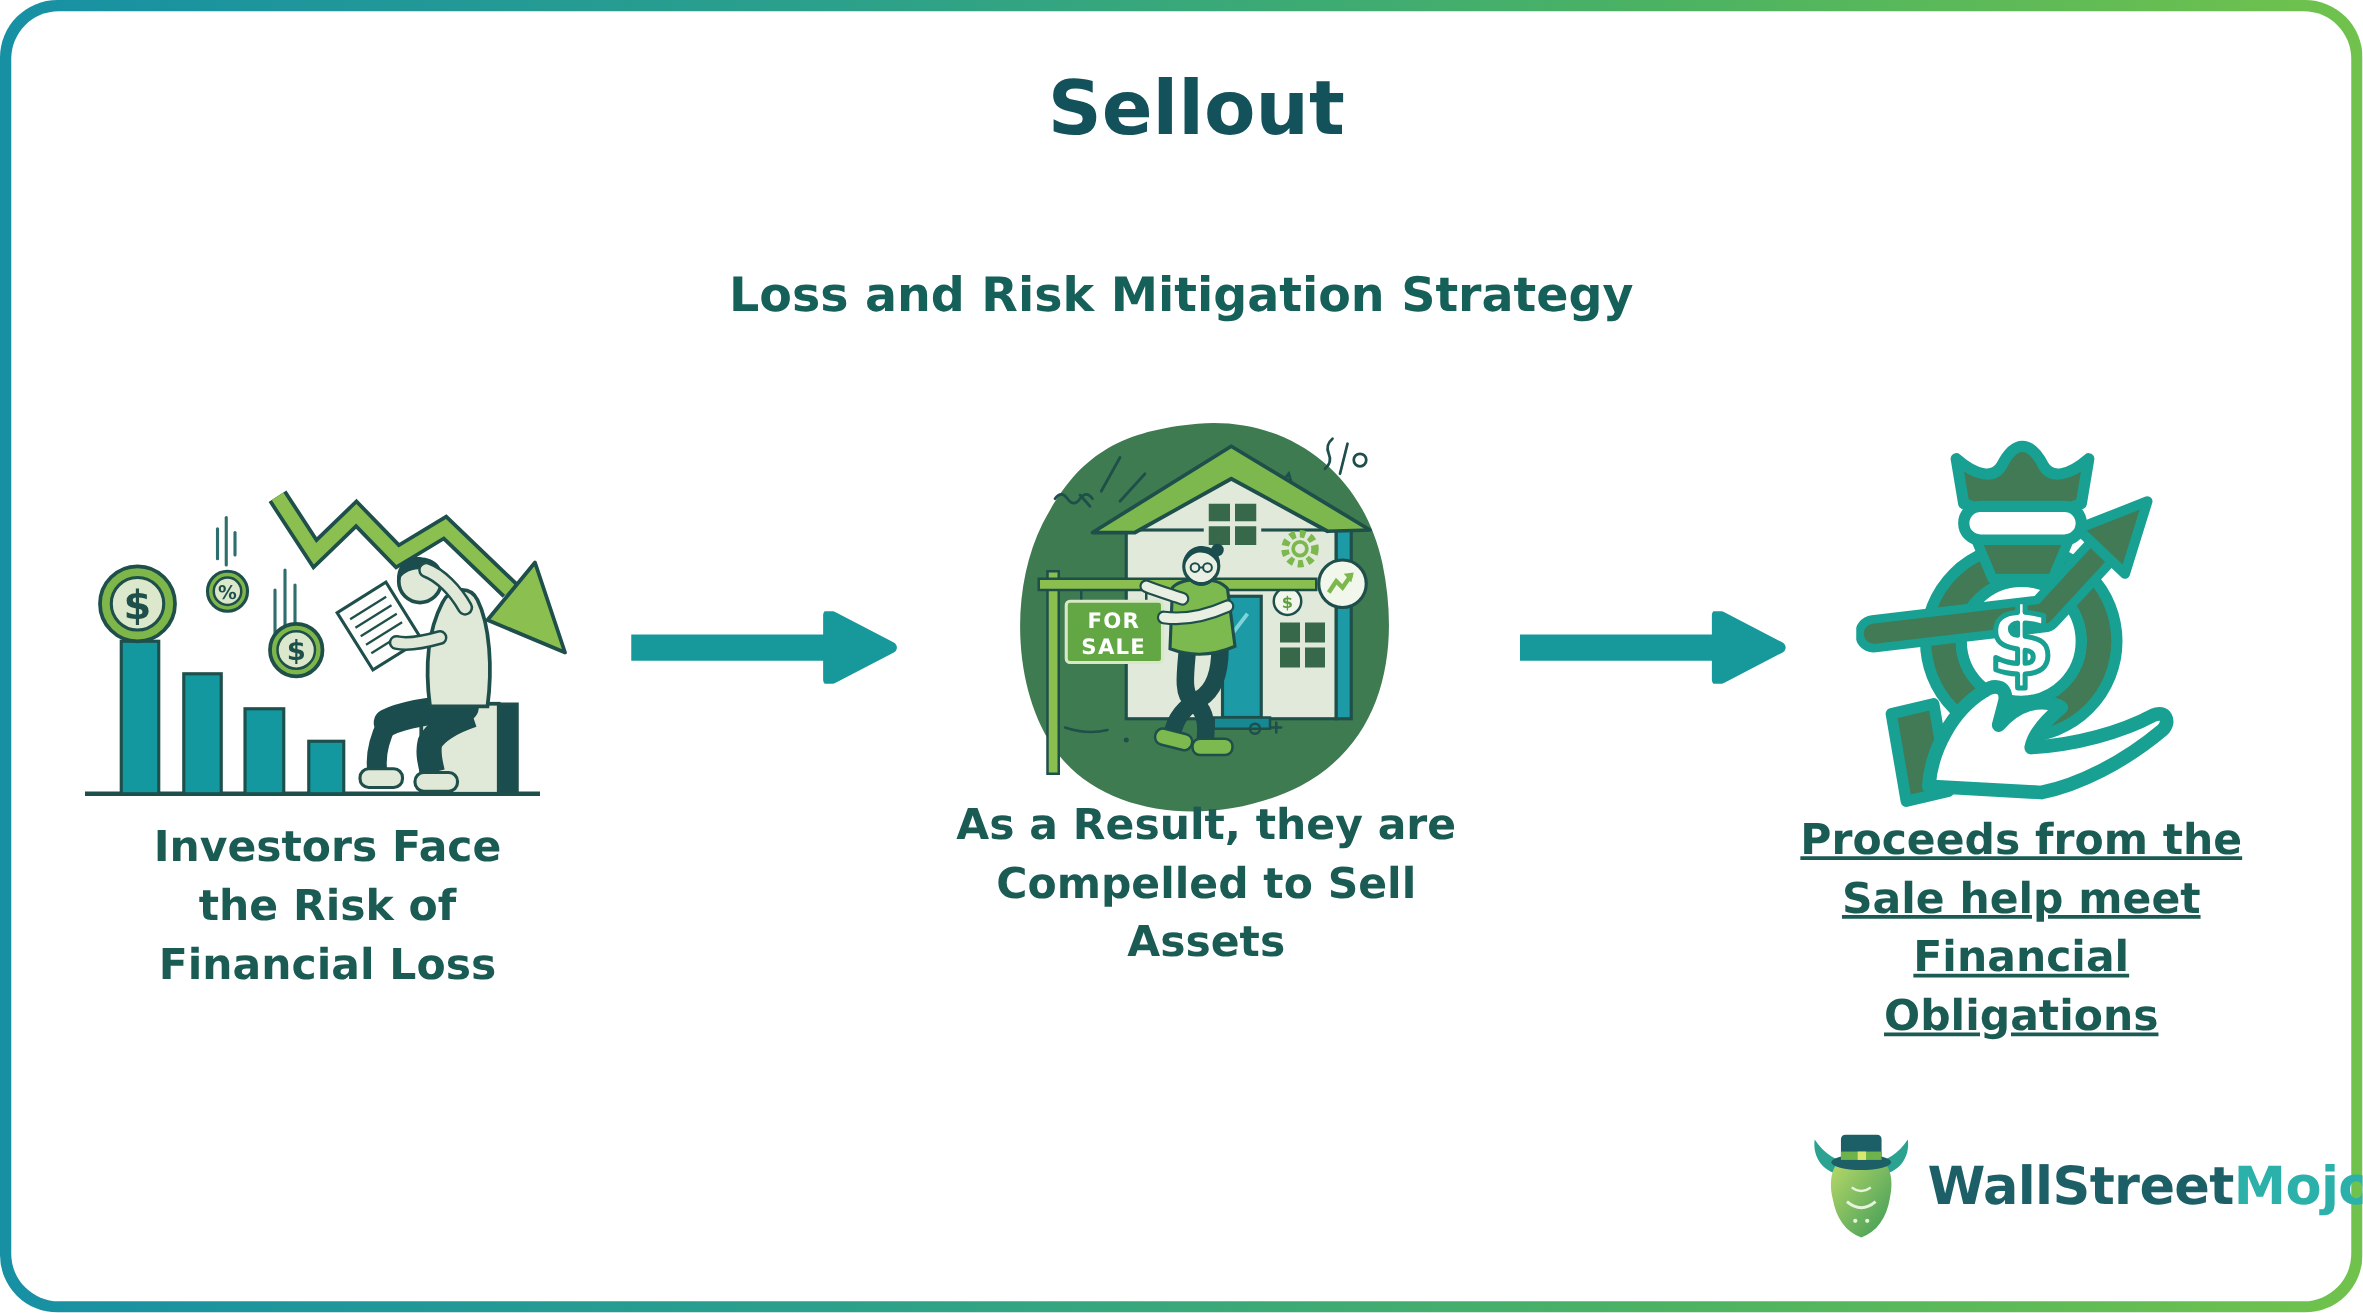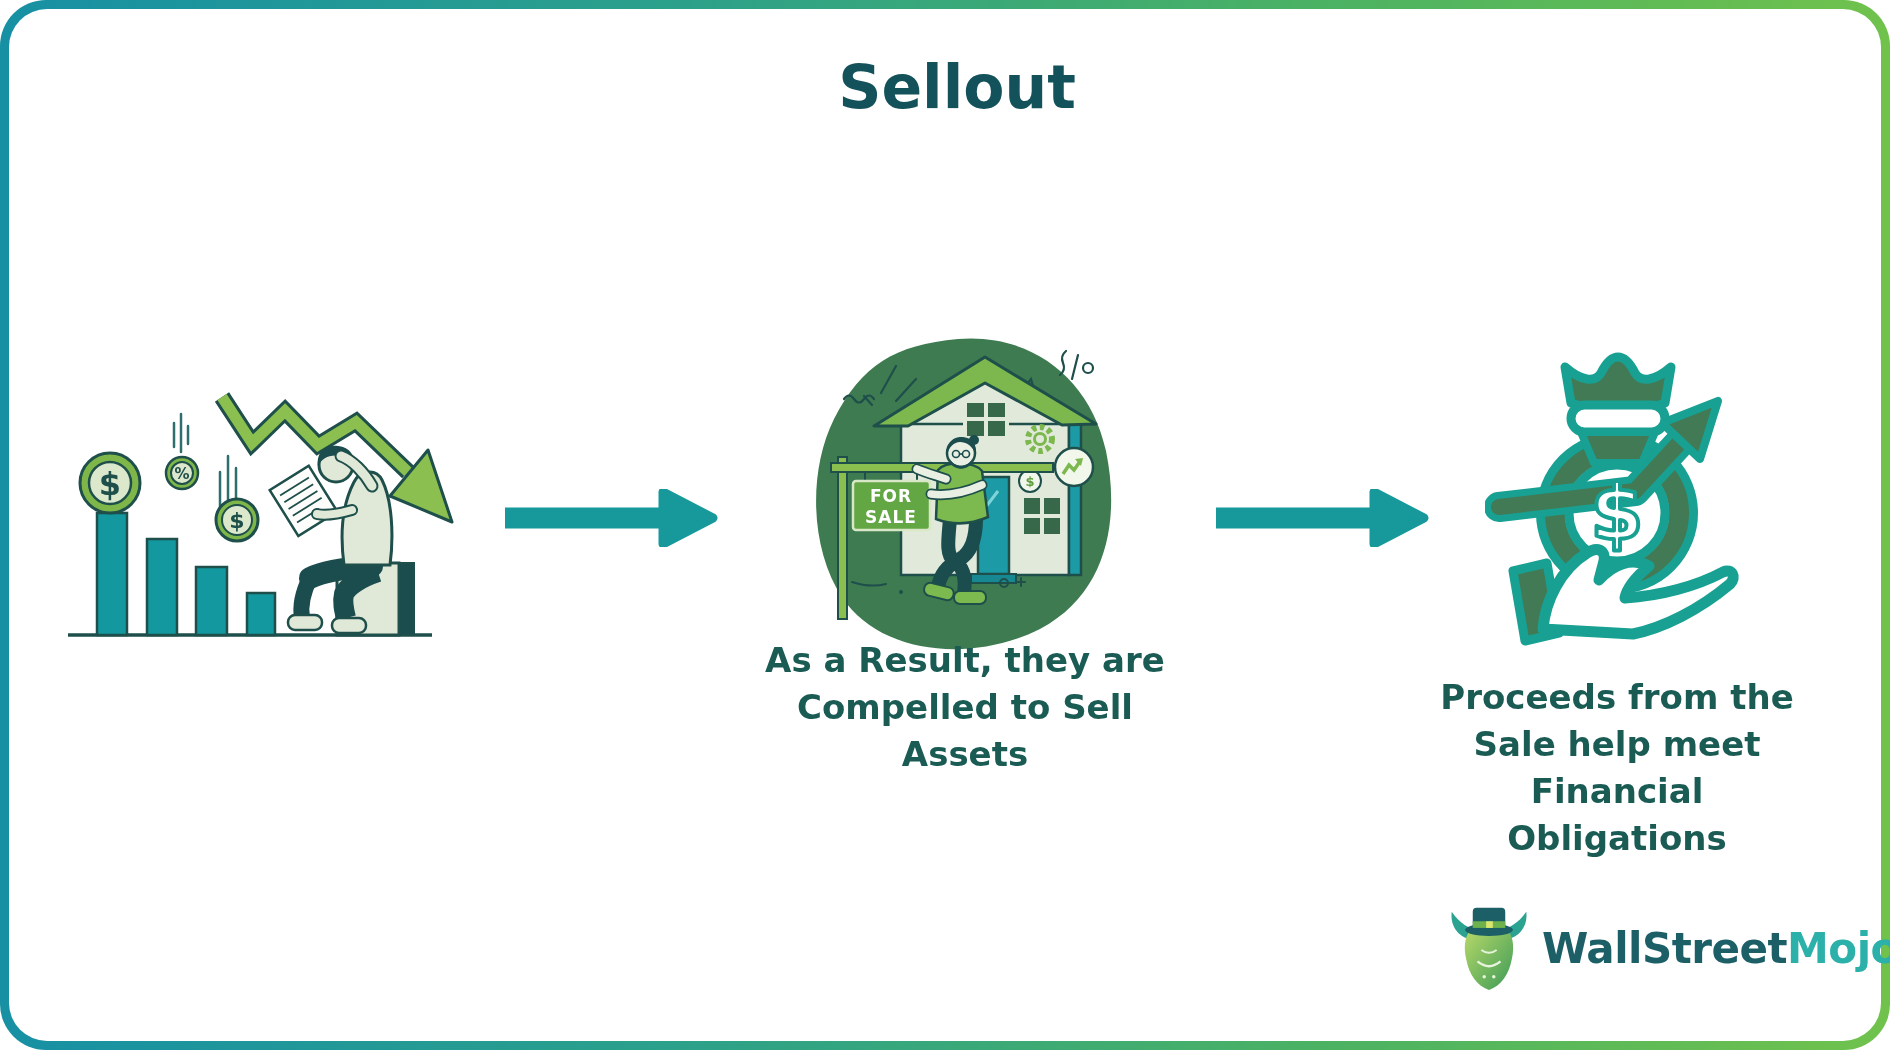--- a/index.html
+++ b/index.html
@@ -10,21 +10,21 @@
   .border-inner{position:absolute;inset:9px;border-radius:38px;background:#ffffff;}
   .content{position:absolute;inset:0;}
   .title{position:absolute;left:12px;top:52px;width:100%;text-align:center;
        font-size:60px;font-weight:bold;color:#13525a;letter-spacing:0px;}
   .subtitle{position:absolute;left:0;top:214px;width:100%;text-align:center;
        font-size:38px;font-weight:bold;color:#16605a;}
   .caption{position:absolute;width:440px;text-align:center;font-size:34px;line-height:47px;
        font-weight:bold;color:#1a5b54;white-space:pre-line;}
   .cap1{left:42px;top:655px;}
   .cap2{left:745px;top:637px;}
-  .cap3{left:1397px;top:674px;}
+  .cap3{left:1397px;top:649px;text-decoration:underline;}
   .illus{position:absolute;}
   .il1{left:60px;top:310px;}
   .il2{left:768px;top:293px;}
   .il3{left:1485px;top:295px;}
   .conn{position:absolute;}
   .conn1{left:503px;top:489px;}
   .conn2{left:1214px;top:489px;}
   .logo{position:absolute;left:1446px;top:903px;display:flex;align-items:center;}
   .logo-text{margin-left:10px;font-size:42px;font-weight:bold;letter-spacing:-0.5px;}
   .logo-text .p1{color:#1c5f66;}
@@ -34,20 +34,21 @@
 </head>
 <body>
 
 <div class="border-outer">
   <div class="border-inner"></div>
 </div>
 
 <div class="content">
 
   <div class="title">Sellout</div>
+  <div class="subtitle">Loss and Risk Mitigation Strategy</div>
 
   <svg class="illus il1" width="400" height="335" viewBox="0 0 400 335">
     <g>
       <polyline points="162,87 192,133 225,101 258,135 296,112 348,162" fill="none" stroke="#1e4f4b" stroke-width="17"></polyline>
       <polyline points="162,87 192,133 225,101 258,135 296,112 348,162" fill="none" stroke="#8bbf4f" stroke-width="11"></polyline>
       <polygon points="392,212 330,186 368,140" fill="#8bbf4f" stroke="#1e4f4b" stroke-width="3" stroke-linejoin="round"></polygon>
     </g>
     <g stroke="#2e6f6d" stroke-width="2.5" stroke-linecap="round">
       <line x1="114" y1="113" x2="114" y2="137"></line>
       <line x1="121" y1="104" x2="121" y2="142"></line>
@@ -212,20 +213,23 @@
       <g>
         <path d="M 86,108 L 80,72 C 96,86 110,88 116,78 C 122,66 128,62 133,62 C 138,62 144,66 150,78 C 156,88 170,86 186,72 L 180,108 C 148,120 118,120 86,108 Z" fill="#417a55" stroke="#18a092" stroke-width="9"></path>
         <rect x="86" y="110" width="94" height="27" rx="13.5" fill="#ffffff" stroke="#18a092" stroke-width="9"></rect>
         <path d="M 96,137 L 170,137 L 157,168 L 109,168 Z" fill="#417a55" stroke="#18a092" stroke-width="8"></path>
       </g>
       <path d="M 28,276 L 62,268 L 74,338 L 40,346 Z" fill="#417a55" stroke="#18a092" stroke-width="9"></path>
       <path d="M 58,334 C 60,306 76,274 102,258 C 112,251 121,255 119,266 L 114,285 C 128,269 147,262 164,271 C 152,281 142,292 140,303 C 175,301 212,291 238,277 C 247,273 252,282 245,289 C 214,315 178,333 148,339 Z" fill="#ffffff" stroke="#18a092" stroke-width="11"></path>
     </g>
   </svg>
 
+  <div class="caption cap1">Investors Face
+the Risk of
+Financial Loss</div>
   <div class="caption cap2">As a Result, they are
 Compelled to Sell
 Assets</div>
   <div class="caption cap3">Proceeds from the
 Sale help meet
 Financial
 Obligations</div>
 
   <div class="logo">
     <svg width="86" height="90" viewBox="0 0 90 92">

